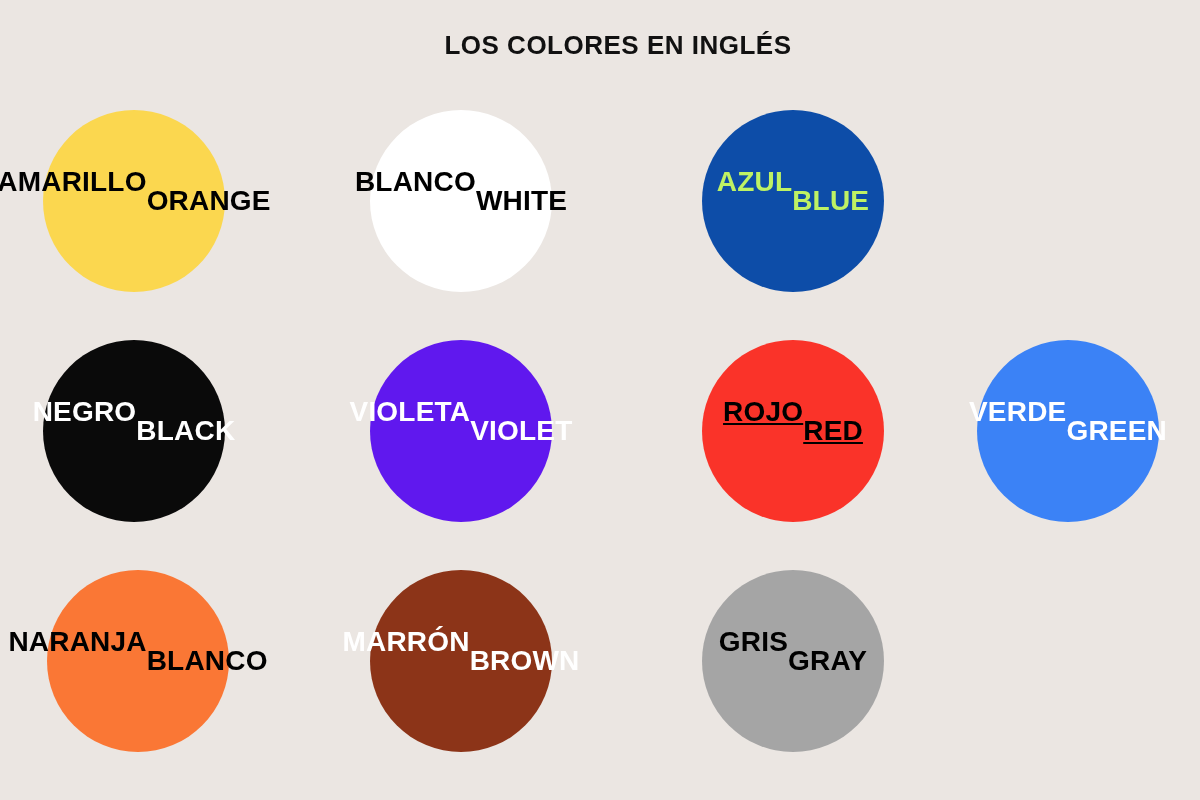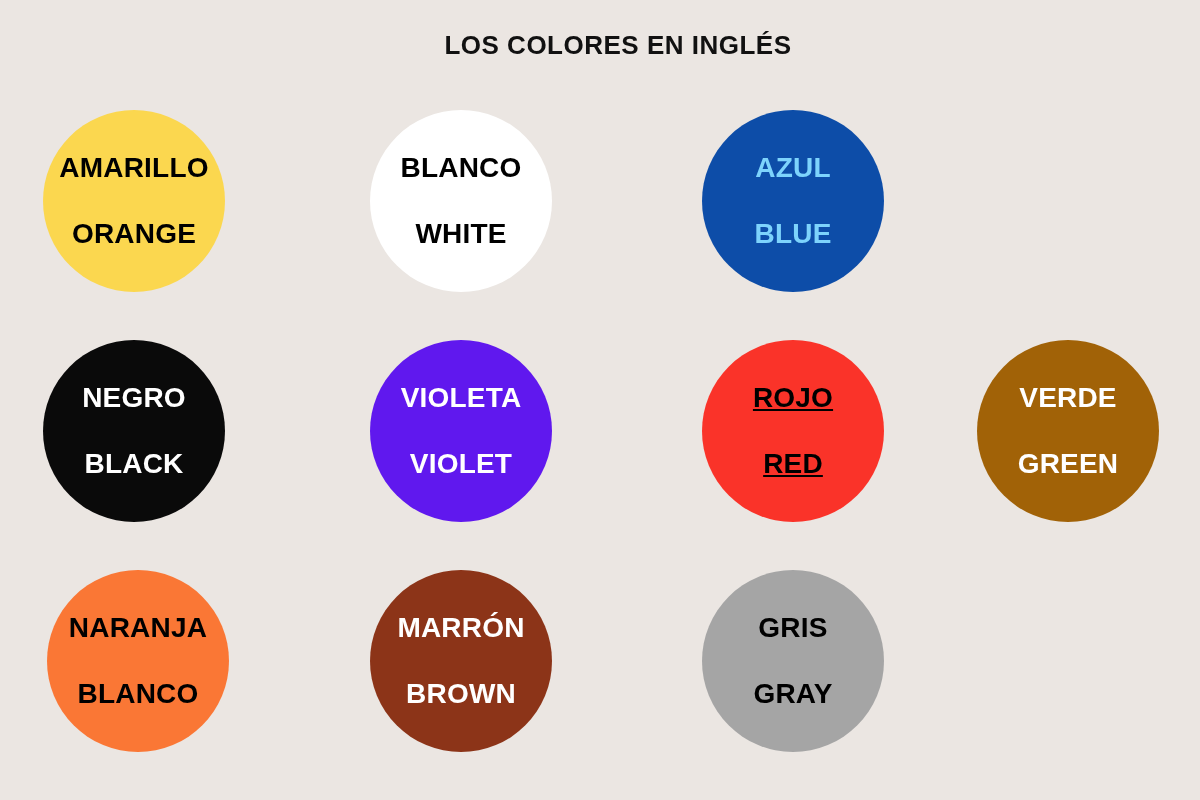--- a/index.html
+++ b/index.html
@@ -49,21 +49,21 @@
     width: 1200px;
     height: 230px;
   }
 
   .color-swatch {
     position: absolute;
     width: 182px;
     height: 182px;
     border-radius: 50%;
     display: flex;
-    flex-direction: column;
+    flex-direction: row;
     align-items: center;
     justify-content: center;
     top: 0;
   }
 
   .swatch-label {
     font-family: "Liberation Sans", sans-serif;
     font-weight: bold;
     font-size: 28px;
     line-height: 1;
@@ -102,21 +102,21 @@
       <div class="color-swatch col-0" style="background: rgb(251, 215, 79); color: rgb(0, 0, 0);">
         <span class="swatch-label es">AMARILLO</span>
         <span class="swatch-label en">ORANGE</span>
       </div>
 
       <div class="color-swatch col-1" style="background: rgb(255, 255, 255); color: rgb(0, 0, 0);">
         <span class="swatch-label es">BLANCO</span>
         <span class="swatch-label en">WHITE</span>
       </div>
 
-      <div class="color-swatch col-2" style="background: rgb(13, 77, 168); color: #7dd3fc;">
+      <div class="color-swatch col-2" style="background: rgb(13, 77, 168); color: #bef264;">
         <span class="swatch-label es">AZUL</span>
         <span class="swatch-label en">BLUE</span>
       </div>
     </div>
 
     <div class="swatch-row">
       <div class="color-swatch col-0" style="background: rgb(10, 10, 10); color: rgb(255, 255, 255);">
         <span class="swatch-label es">NEGRO</span>
         <span class="swatch-label en">BLACK</span>
       </div>
@@ -124,21 +124,21 @@
       <div class="color-swatch col-1" style="background: rgb(96, 24, 238); color: rgb(255, 255, 255); align-items: center;">
         <span class="swatch-label es">VIOLETA</span>
         <span class="swatch-label en">VIOLET</span>
       </div>
 
       <div class="color-swatch col-2" style="background: rgb(250, 51, 41); color: rgb(0, 0, 0); text-decoration: underline;">
         <span class="swatch-label es">ROJO</span>
         <span class="swatch-label en">RED</span>
       </div>
 
-      <div class="color-swatch col-3" style="background: #a16207; color: rgb(255, 255, 255);">
+      <div class="color-swatch col-3" style="background: #3b82f6; color: rgb(255, 255, 255);">
         <span class="swatch-label es">VERDE</span>
         <span class="swatch-label en">GREEN</span>
       </div>
     </div>
 
     <div class="swatch-row">
       <div class="color-swatch col-0 nudge-orange" style="background: rgb(250, 119, 53); color: rgb(0, 0, 0);">
         <span class="swatch-label es">NARANJA</span>
         <span class="swatch-label en">BLANCO</span>
       </div>

